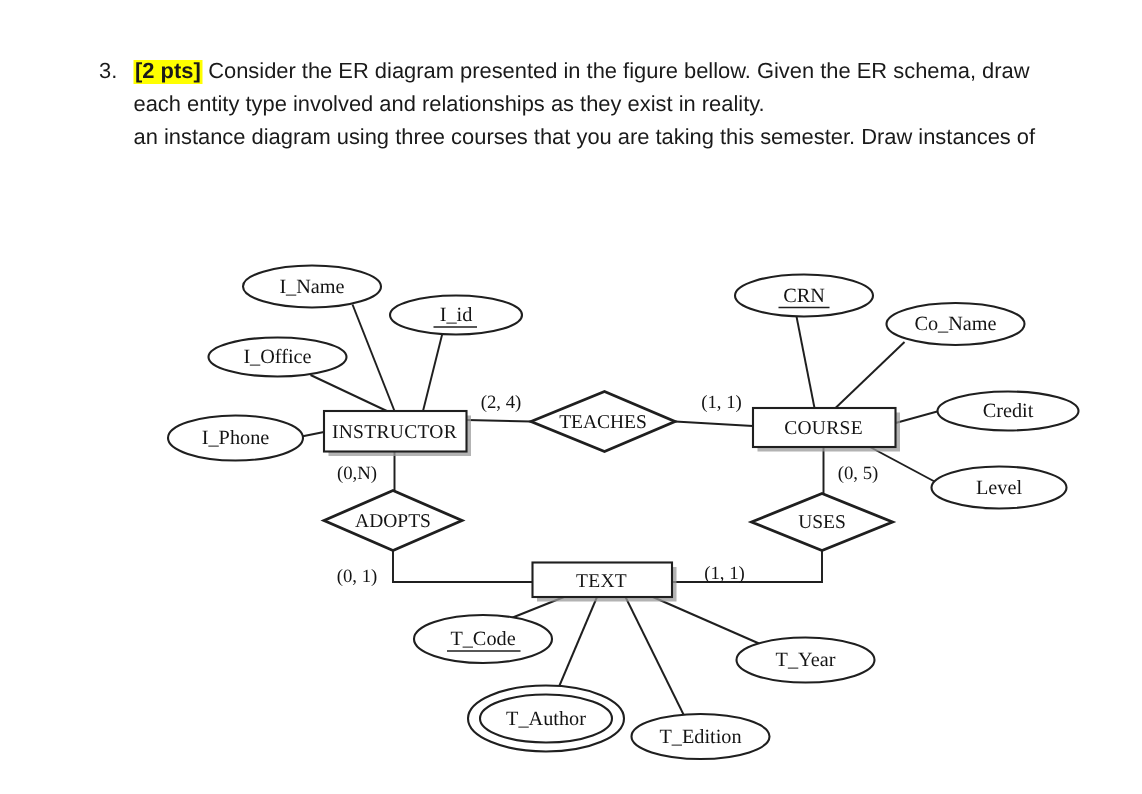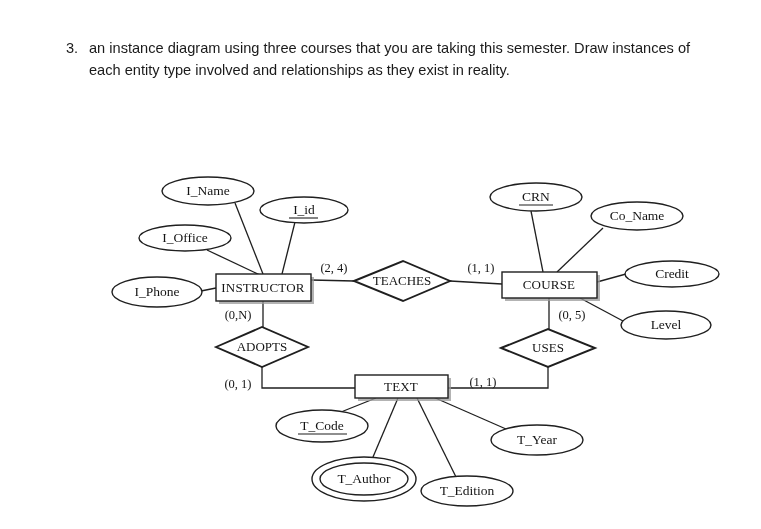--- a/index.html
+++ b/index.html
@@ -44,22 +44,23 @@
   .card-label{font-size:12.5px;}
 </style>
 </head>
 <body>
 
 <div id="page">
 
   <div class="question">
     <div class="qnum">3.</div>
     <div class="qbody">
+      <div class="qline"><span class="pts">[2 pts]</span><span>Consider the ER diagram presented in the figure bellow. Given the ER schema, draw</span></div>
+      <div class="qline">each entity type involved and relationships as they exist in reality.</div>
       <div class="qline">an instance diagram using three courses that you are taking this semester. Draw instances of</div>
-      <div class="qline">each entity type involved and relationships as they exist in reality.</div>
     </div>
   </div>
 
   <svg id="er-svg" width="761" height="529" viewBox="0 0 761 529">
 
     <g>
       <line class="edge" x1="235" y1="203" x2="263" y2="274"></line>
       <line class="edge" x1="295" y1="222" x2="282" y2="274"></line>
       <line class="edge" x1="207" y1="250" x2="260" y2="275"></line>
       <line class="edge" x1="201" y1="291" x2="216" y2="288"></line>

